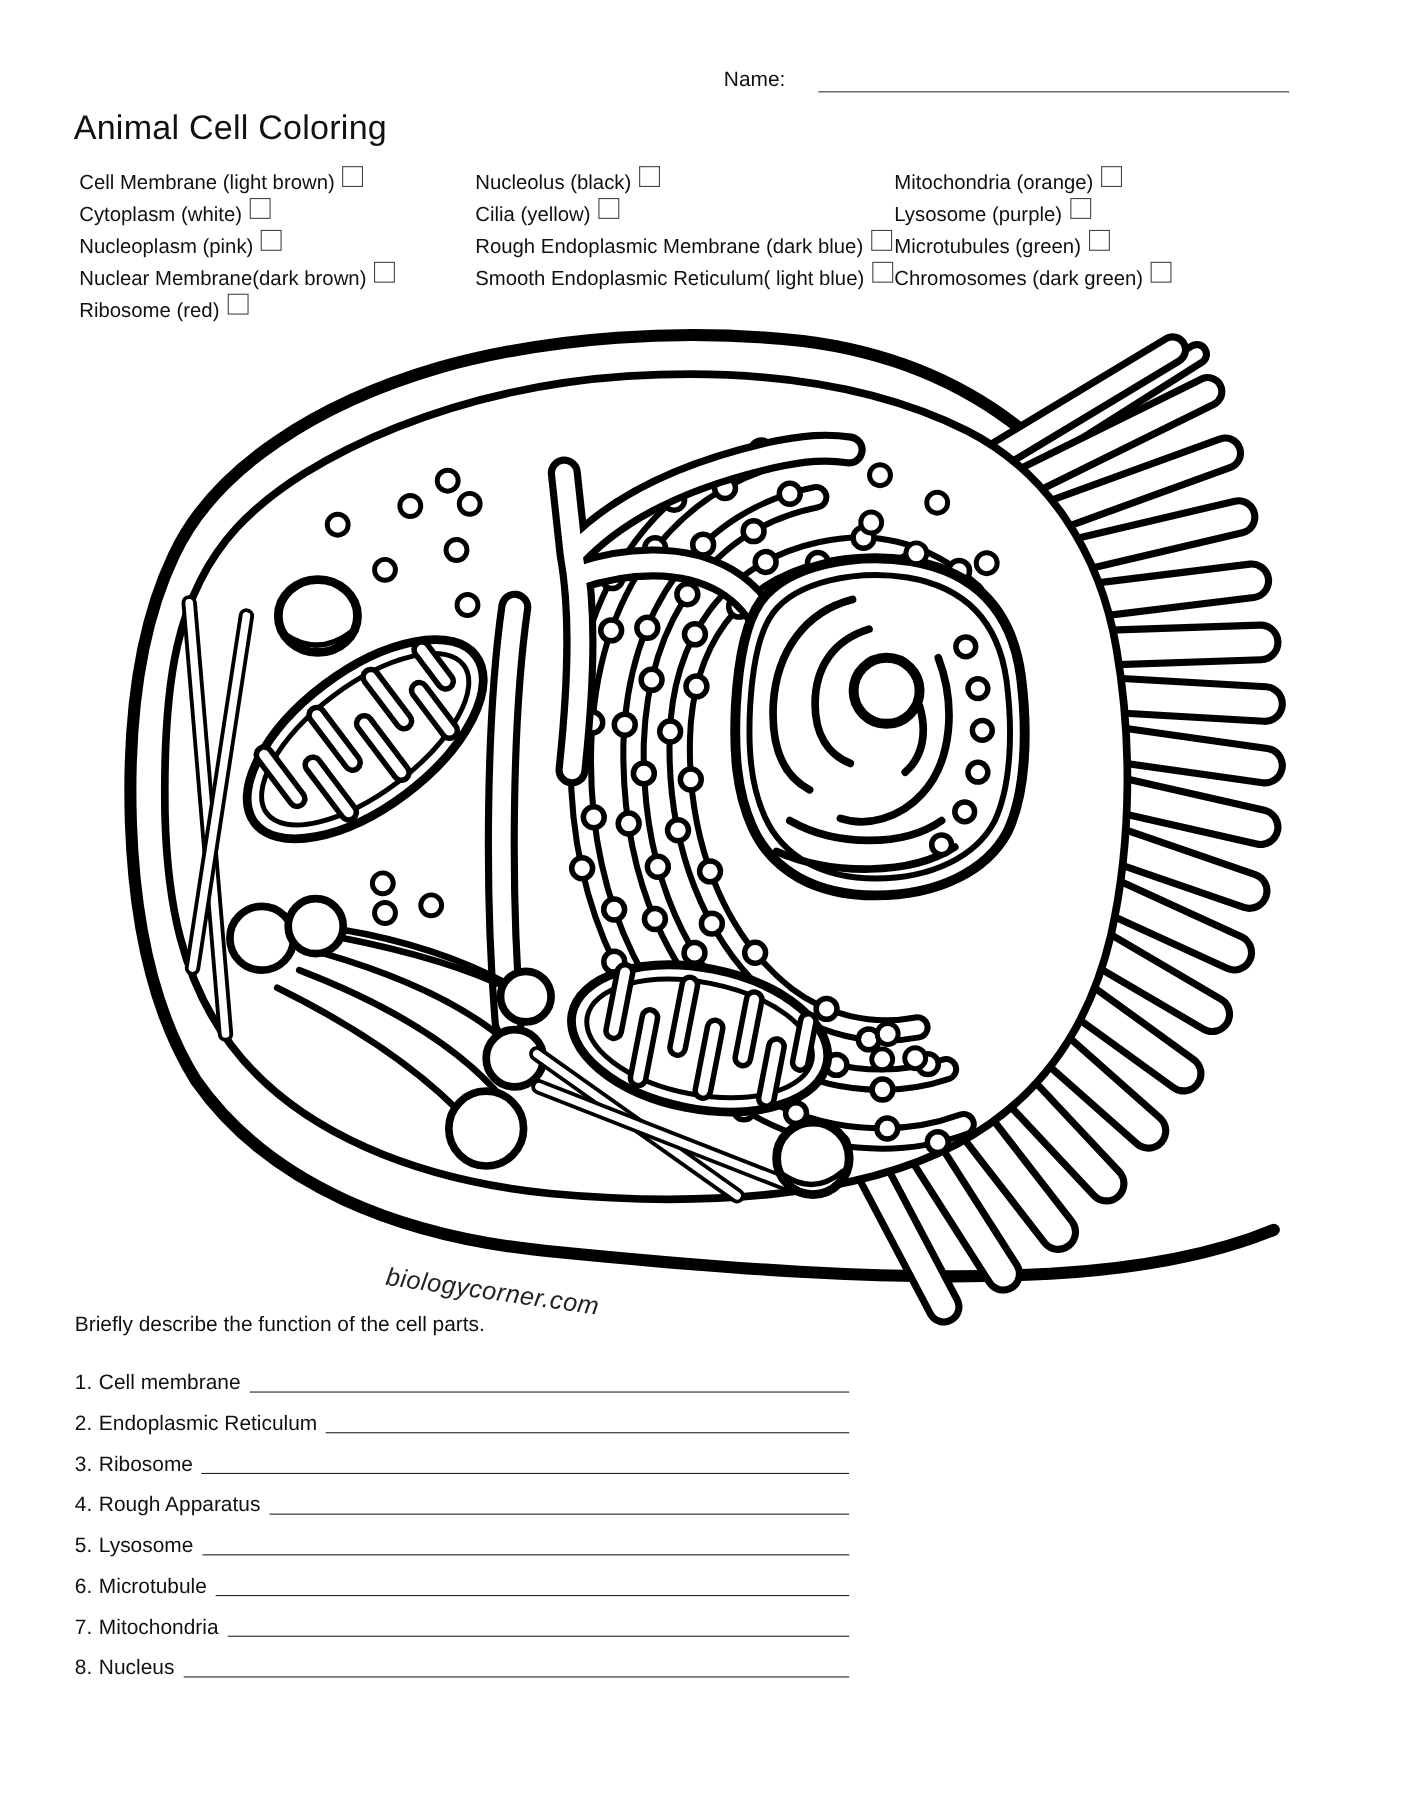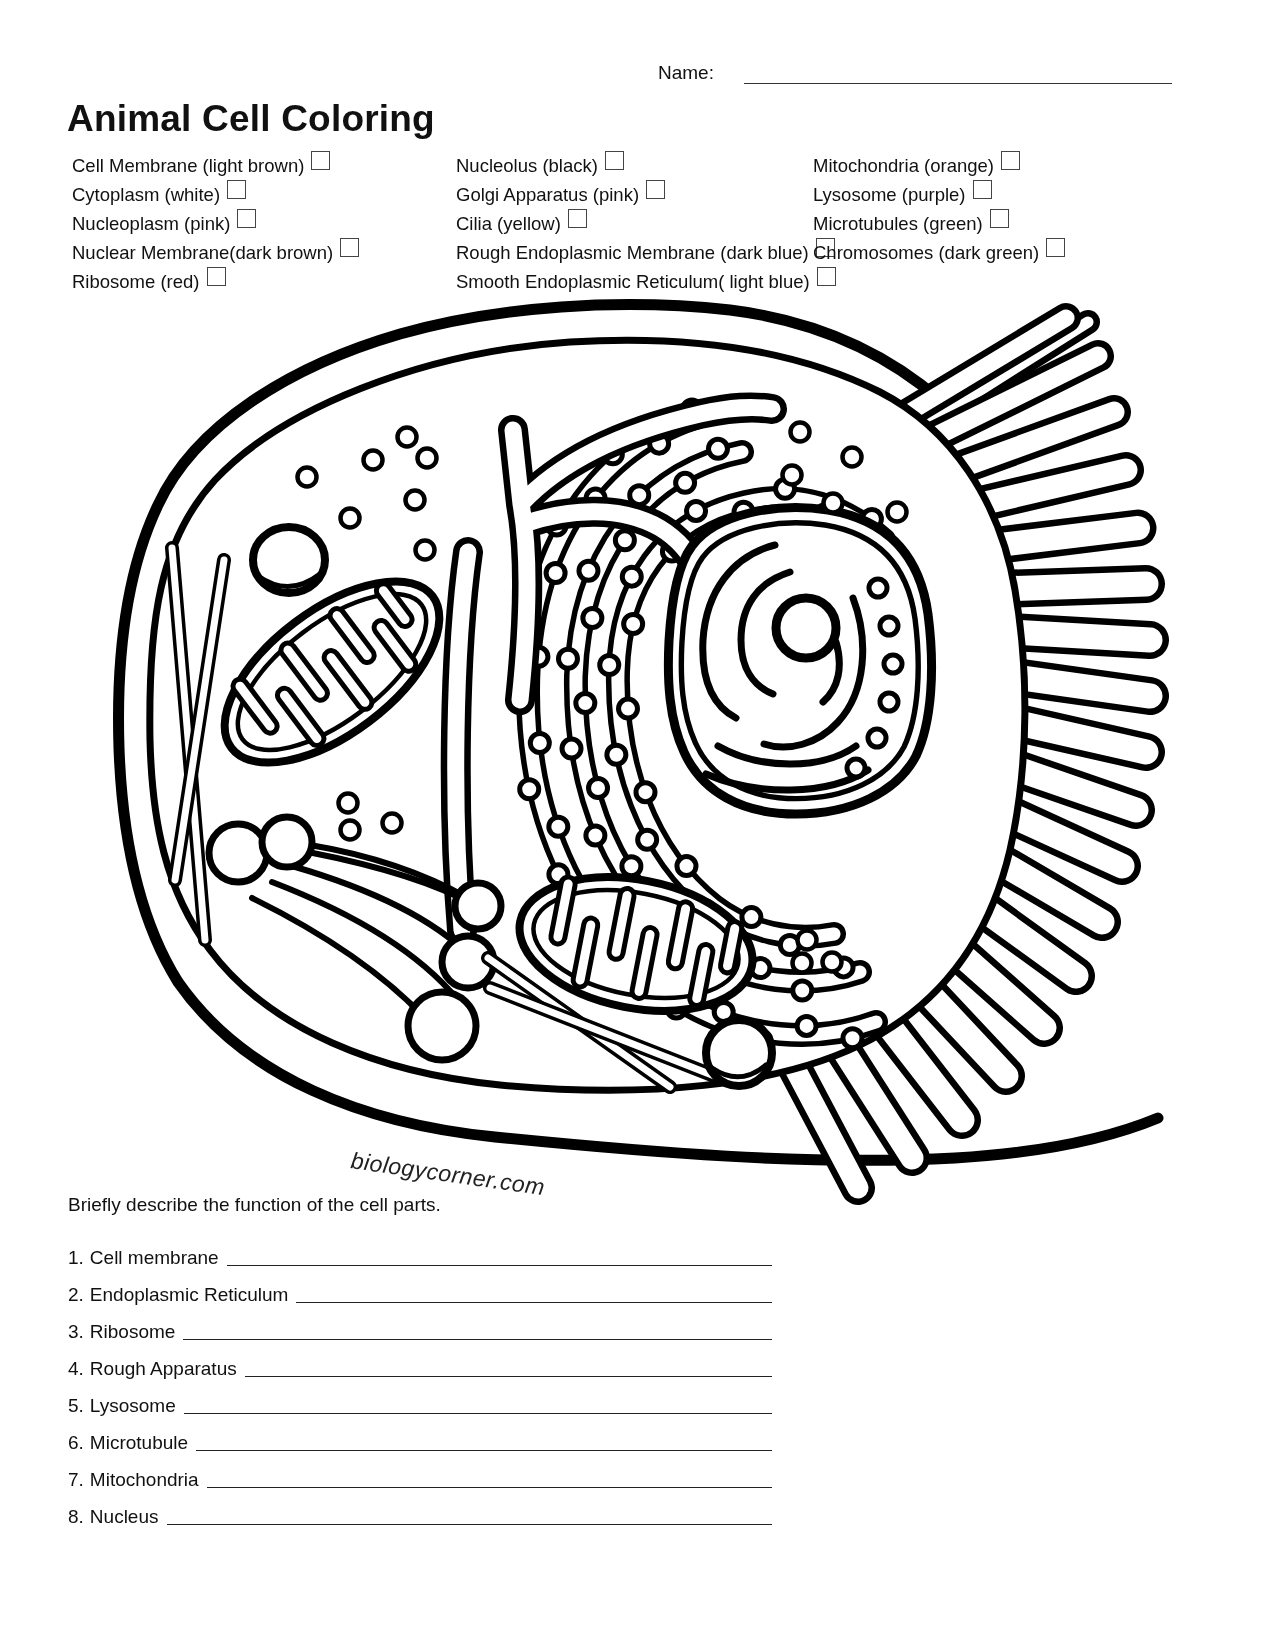--- a/index.html
+++ b/index.html
@@ -6,21 +6,21 @@
   .page{
     position:relative;width:1275px;height:1651px;background:#fff;overflow:hidden;
     font-family:"Liberation Sans","DejaVu Sans",sans-serif;color:#111;
   }
   .abs{position:absolute;}
   
   .name-row{left:658px;top:62px;display:flex;align-items:flex-end;gap:28px;}
   .name-label{font-size:19px;}
   .name-line{display:inline-block;width:428px;height:21px;border-bottom:1.8px solid #333;margin-left:2px;}
   
-  .title{left:67px;top:98px;font-size:37px;font-weight:bold;letter-spacing:.2px;}
+  .title{left:67px;top:98px;font-size:31px;font-weight:normal;letter-spacing:.2px;}
   
   .keycol{top:151px;}
   .keycol .krow{display:flex;align-items:center;height:29px;}
   .klabel{font-size:18.5px;white-space:pre;}
   .cb{width:17px;height:17px;border:1.7px solid #444;margin-left:7px;transform:translateY(-5px);flex:none;background:#fff;}
   
   .fheading{left:68px;top:1194px;font-size:19px;}
   .flist{left:68px;top:1232px;width:704px;}
   .frow{display:flex;align-items:flex-end;height:37px;}
   .fnum{font-size:19px;margin-right:6px;white-space:pre;}
@@ -56,27 +56,23 @@
     <div class="krow">
         <span class="klabel">Nuclear Membrane(dark brown)</span>
         <span class="cb"></span>
       </div>
     <div class="krow">
         <span class="klabel">Ribosome (red)</span>
         <span class="cb"></span>
       </div>
   </div>
 
-  <div class="abs keycol" style="left:432px;margin-left:24px;">
+  <div class="abs keycol" style="left:432px;">
     <div class="krow">
         <span class="klabel">Nucleolus (black)</span>
-        <span class="cb"></span>
-      </div>
-    <div class="krow">
-        <span class="klabel">Golgi Apparatus (pink)</span>
         <span class="cb"></span>
       </div>
     <div class="krow">
         <span class="klabel">Cilia (yellow)</span>
         <span class="cb"></span>
       </div>
     <div class="krow">
         <span class="klabel">Rough Endoplasmic Membrane (dark blue)</span>
         <span class="cb"></span>
       </div>

